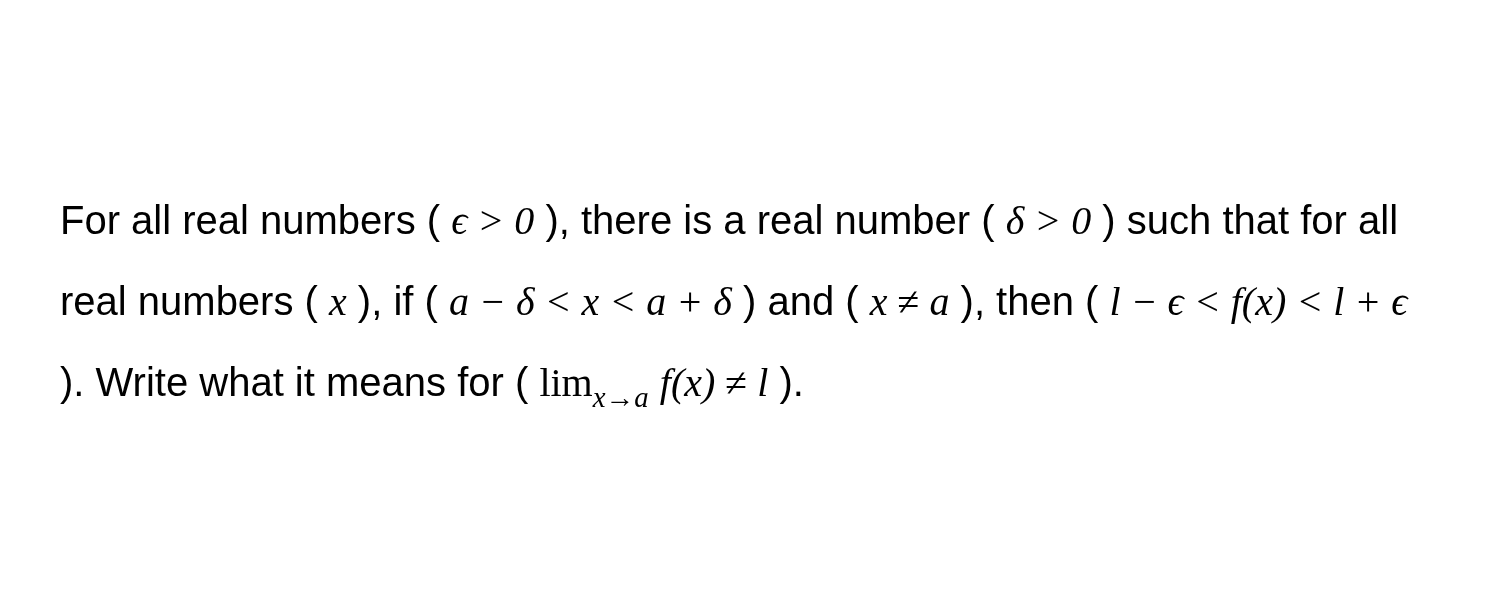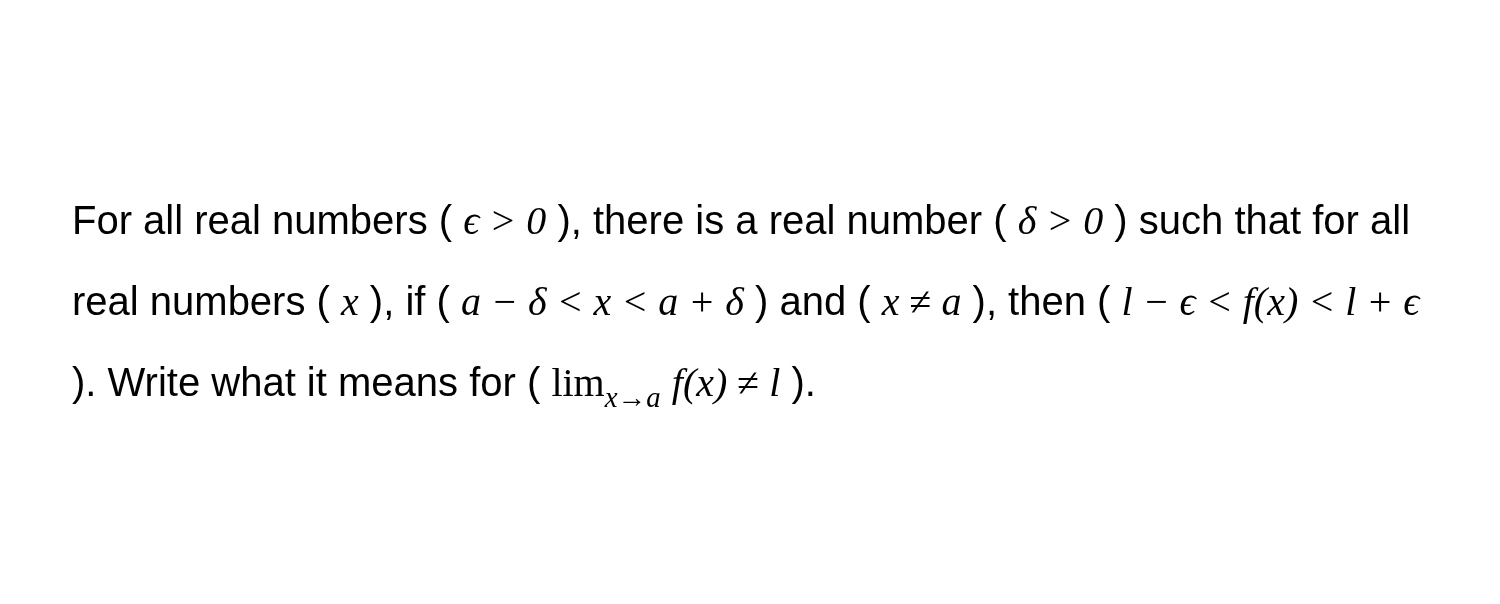--- a/index.html
+++ b/index.html
@@ -15,21 +15,20 @@
       display: flex;
       align-items: center;
       justify-content: flex-start;
       padding: 40px 60px;
     }
     .content {
       font-size: 40px;
       line-height: 2.0;
       color: #000000;
       max-width: 1400px;
-      margin-left: 12px;
     }
     .math {
       font-family: "Times New Roman", Times, serif;
       font-style: normal;
     }
     .math-italic {
       font-family: "Times New Roman", Times, serif;
       font-style: italic;
     }
     .sub {

